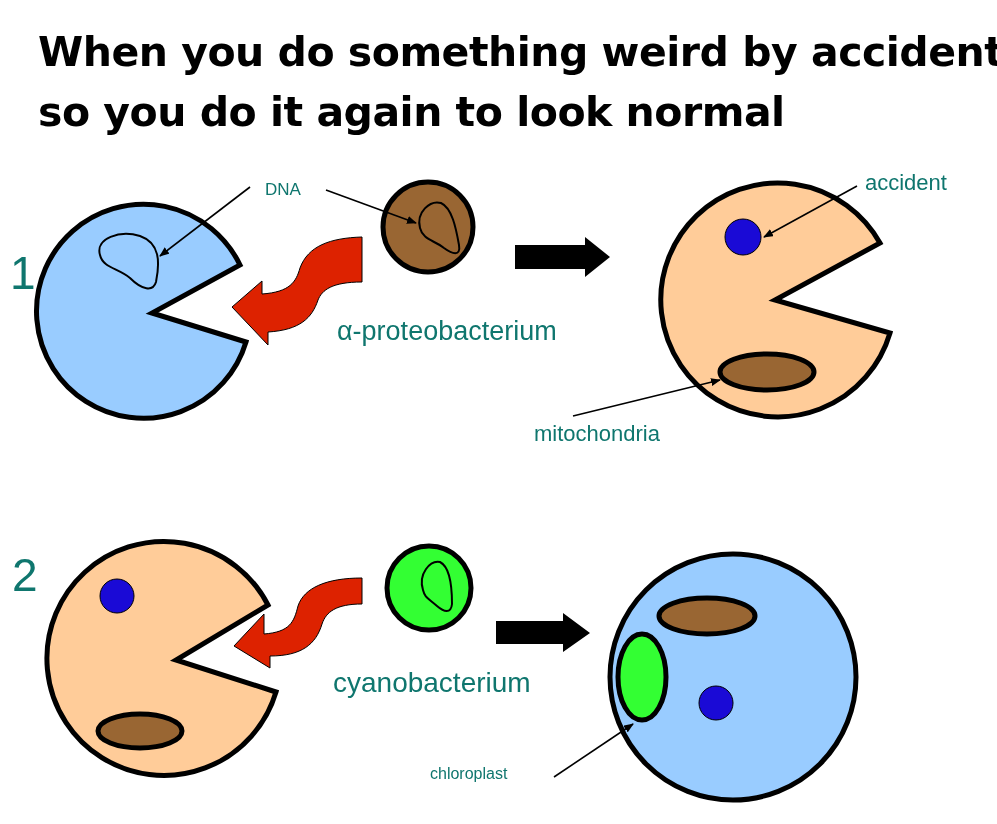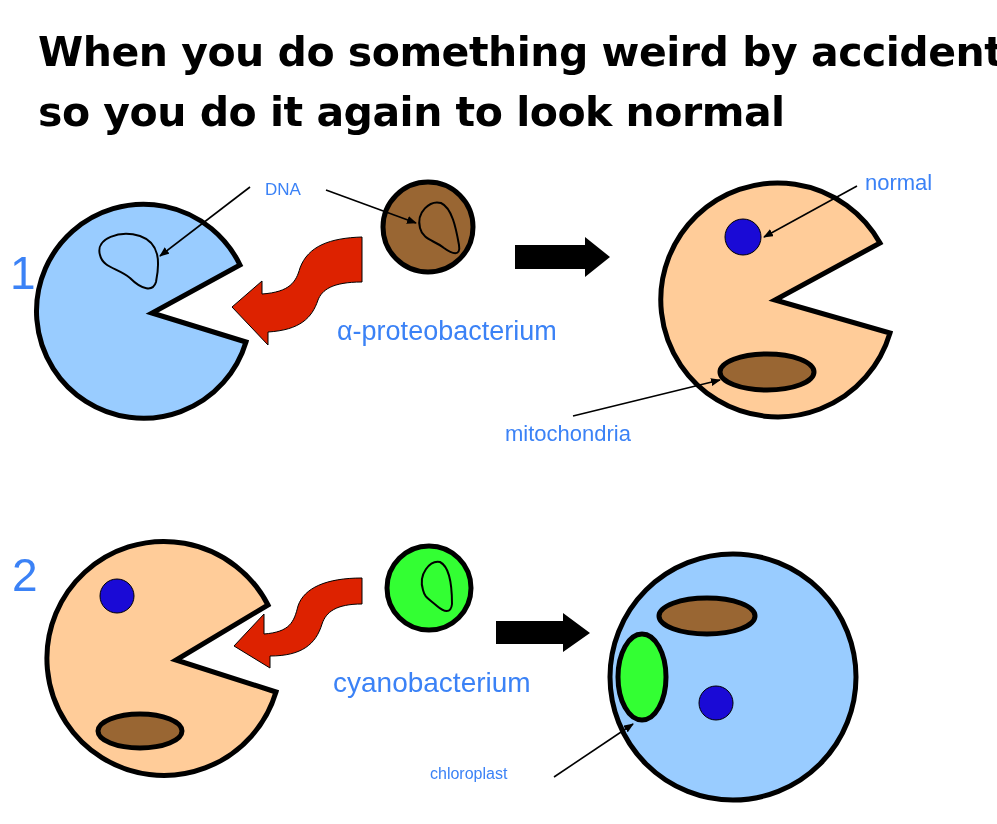--- a/index.html
+++ b/index.html
@@ -1,20 +1,20 @@
 <!DOCTYPE html>
 <html><head>
 <meta charset="utf-8">
 <style>
   html, body { margin: 0; padding: 0; background: #ffffff; }
   body { width: 997px; height: 824px; position: relative; overflow: hidden; font-family: "Liberation Sans", sans-serif; }
   .caption { position: absolute; left: 38px; top: 22px; font-family: "DejaVu Sans", sans-serif; font-size: 41px; line-height: 60px; color: #000; letter-spacing: -0.5px; font-weight: bold; }
   .caption div { white-space: nowrap; }
   svg { position: absolute; left: 0; top: 0; }
-  .lbl { position: absolute; font-family: "Liberation Sans", sans-serif; color: #3b82f6; white-space: nowrap; }
+  .lbl { position: absolute; font-family: "Liberation Sans", sans-serif; color: #0f766e; white-space: nowrap; }
 </style>
 </head>
 <body>
 
 <div class="caption">
   <div>When you do something weird by accident</div>
   <div>so you do it again to look normal</div>
 </div>
 
 <svg width="997" height="824" viewBox="0 0 997 824">
@@ -65,18 +65,18 @@
     <ellipse cx="707" cy="616" rx="48" ry="18" fill="#996633" stroke="#000" stroke-width="5"></ellipse>
     <ellipse cx="642" cy="677" rx="24" ry="43" fill="#33ff33" stroke="#000" stroke-width="5" transform="translate(0,0)"></ellipse>
     <circle cx="716" cy="703" r="17" fill="#1a0ad6" stroke="#000" stroke-width="1"></circle>
   </g>
   <line x1="554" y1="777" x2="633" y2="724" stroke="#000" stroke-width="1.6" marker-end="url(#ah)"></line>
 </svg>
 
 <div class="lbl" style="left:10px; top:246px; font-size:46px;">1</div>
 <div class="lbl" style="left:265px; top:180px; font-size:17px;">DNA</div>
 <div class="lbl" style="left:337px; top:316px; font-size:27px;text-align:right;">α-proteobacterium</div>
-<div class="lbl" style="left:865px; top:170px; font-size:22px;">normal</div>
-<div class="lbl" style="left:505px; top:421px; font-size:22px;">mitochondria</div>
+<div class="lbl" style="left:865px; top:170px; font-size:22px;">accident</div>
+<div class="lbl" style="left:534px; top:421px; font-size:22px;">mitochondria</div>
 
 <div class="lbl" style="left:12px; top:548px; font-size:46px;">2</div>
 <div class="lbl" style="left:333px; top:667px; font-size:28px;">cyanobacterium</div>
 <div class="lbl" style="left:430px; top:765px; font-size:16px;">chloroplast</div>
 
 </body></html>

